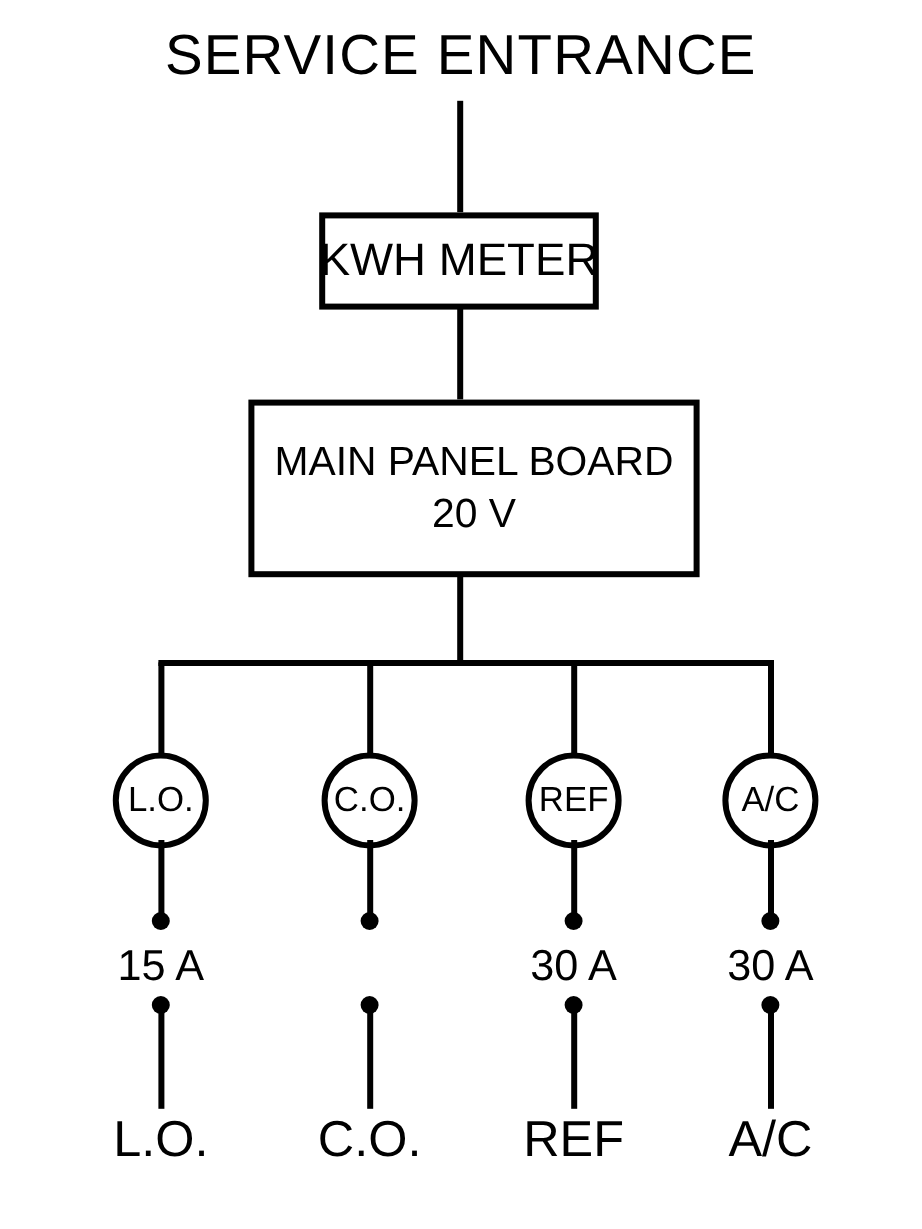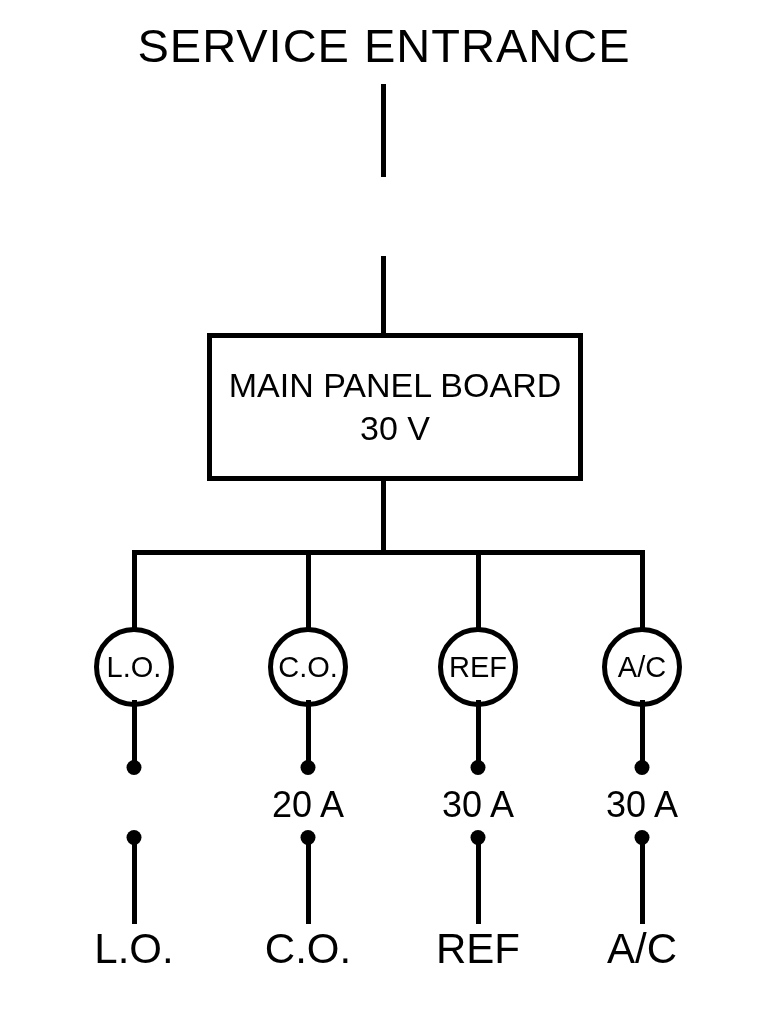--- a/index.html
+++ b/index.html
@@ -131,52 +131,55 @@
 </style>
 </head>
 <body>
 
 <div id="stage">
 
   <div class="title">SERVICE ENTRANCE</div>
 
   <div class="vwire" style="left:381px; top:84px; height:93px;"></div>
 
+  <div class="node-box" id="kwh-box">
+    <span>KWH METER</span>
+  </div>
 
   <div class="vwire" style="left:381px; top:256px; height:77px;"></div>
 
   <div class="node-box" id="panel-box">
     <span>MAIN PANEL BOARD</span>
-    <span>30 V</span>
+    <span>20 V</span>
   </div>
 
   <div class="vwire" style="left:381px; top:479px; height:73px;"></div>
 
   <div class="hwire" style="left:132px; top:550px; width:513px;"></div>
 
   <div class="col" style="left:64px;">
     <div class="cwire" style="top:552px; height:77px;"></div>
     <div class="load-circle">
       <span>L.O.</span>
     </div>
     <div class="cwire" style="top:700px; height:66px;"></div>
     <div class="dot d1"></div>
+    <div class="amp-label">15 A</div>
     <div class="dot d2"></div>
     <div class="cwire" style="top:842px; height:82px;"></div>
     <div class="circuit-label">L.O.</div>
   </div>
 
   <div class="col" style="left:238px;">
     <div class="cwire" style="top:552px; height:77px;"></div>
     <div class="load-circle">
       <span>C.O.</span>
     </div>
     <div class="cwire" style="top:700px; height:66px;"></div>
     <div class="dot d1"></div>
-    <div class="amp-label">20 A</div>
     <div class="dot d2"></div>
     <div class="cwire" style="top:842px; height:82px;"></div>
     <div class="circuit-label">C.O.</div>
   </div>
 
   <div class="col" style="left:408px;">
     <div class="cwire" style="top:552px; height:77px;"></div>
     <div class="load-circle">
       <span>REF</span>
     </div>

